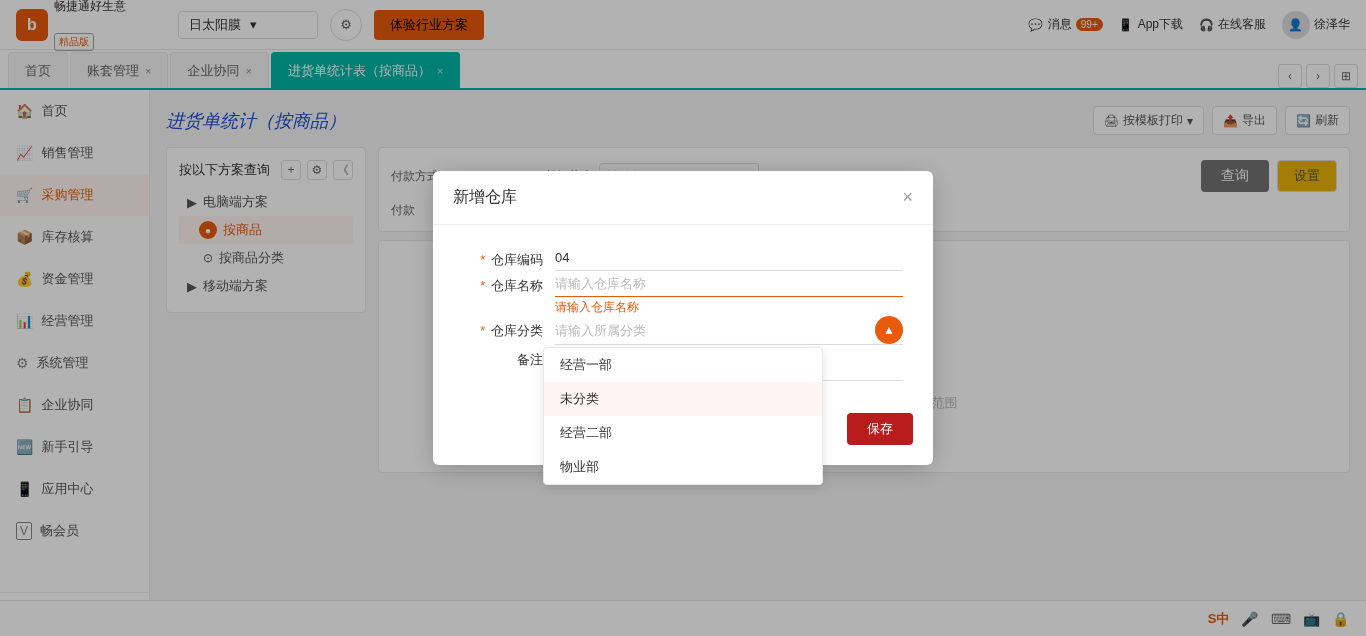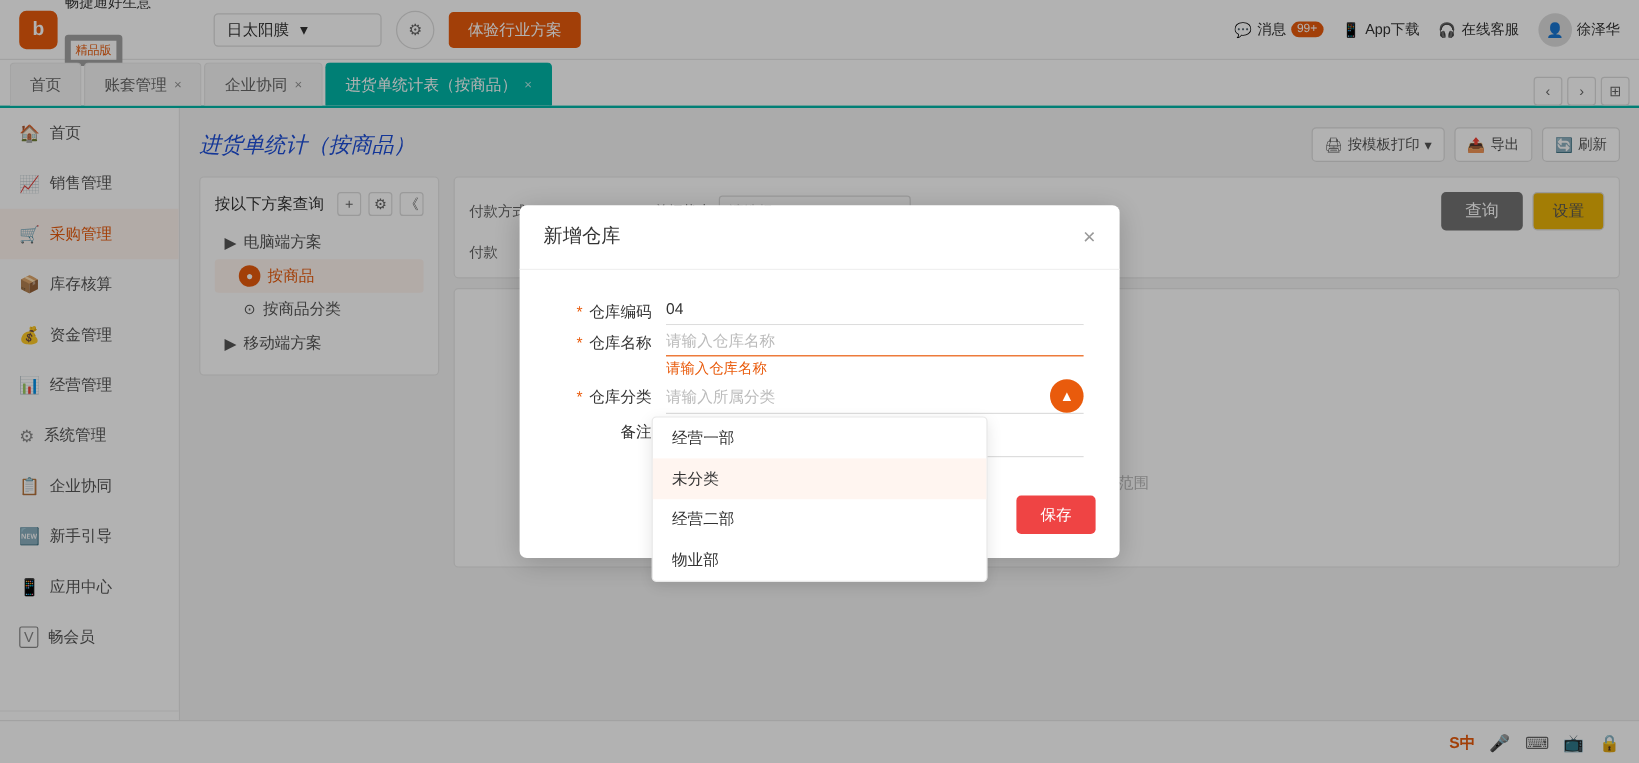--- a/index.html
+++ b/index.html
@@ -38,21 +38,21 @@
     .chevron-down { color: #999; font-size: 10px; }
 
     .gear-btn {
       width: 32px; height: 32px; border-radius: 50%;
       border: 1px solid #ddd; background: #fff;
       display: flex; align-items: center; justify-content: center;
       cursor: pointer; color: #666;
     }
 
     .trial-btn {
-      background: #e95b0c; color: #ffffff;
+      background: #e95b0c; color: #000000;
       border: none; border-radius: 4px;
       padding: 6px 16px; cursor: pointer; font-size: 13px;
     }
 
     .header-right {
       margin-left: auto;
       display: flex; align-items: center; gap: 16px;
     }
     .header-icon-item {
       display: flex; align-items: center; gap: 4px;
@@ -258,21 +258,21 @@
       flex: 1; border: none; border-bottom: 1px solid #ddd;
       padding: 5px 0; font-size: 13px; color: #333;
       outline: none; resize: none; height: 40px;
     }
 
     .modal-footer {
       padding: 12px 20px 20px;
       display: flex; justify-content: flex-end; gap: 10px;
     }
     .save-btn {
-      padding: 7px 20px; background: #ef4444;
+      padding: 7px 20px; background: #b91c1c;
       color: white; border: none; border-radius: 4px;
       cursor: pointer; font-size: 13px;
     }
 
     
     .bottom-bar {
       position: fixed; bottom: 0; left: 0; right: 0;
       height: 36px; background: #fff; border-top: 1px solid #e8e8e8;
       display: flex; align-items: center; padding: 0 16px; gap: 12px;
     }
@@ -299,21 +299,21 @@
 </head>
 <body>
 
 <div class="top-header">
   <div class="logo-area">
     <div class="logo-icon">
       <span>b</span>
     </div>
     <div>
       <div style="font-size:12px;color:#333;font-weight:500;">畅捷通好生意</div>
-      <div style="font-size:10px;color:#e95b0c;border:5px solid #a3a3a3;padding:1px 4px;border-radius:3px;display:inline-block;margin-top:18px;">精品版</div>
+      <div style="font-size:10px;color:#e95b0c;border:1px solid #a3a3a3;padding:1px 4px;border-radius:3px;display:inline-block;margin-top:18px;">精品版</div>
     </div>
   </div>
 
   <div class="store-selector">
     <span>日太阳膜</span>
     <span class="chevron-down">▾</span>
   </div>
 
   <div class="gear-btn">⚙</div>
 

